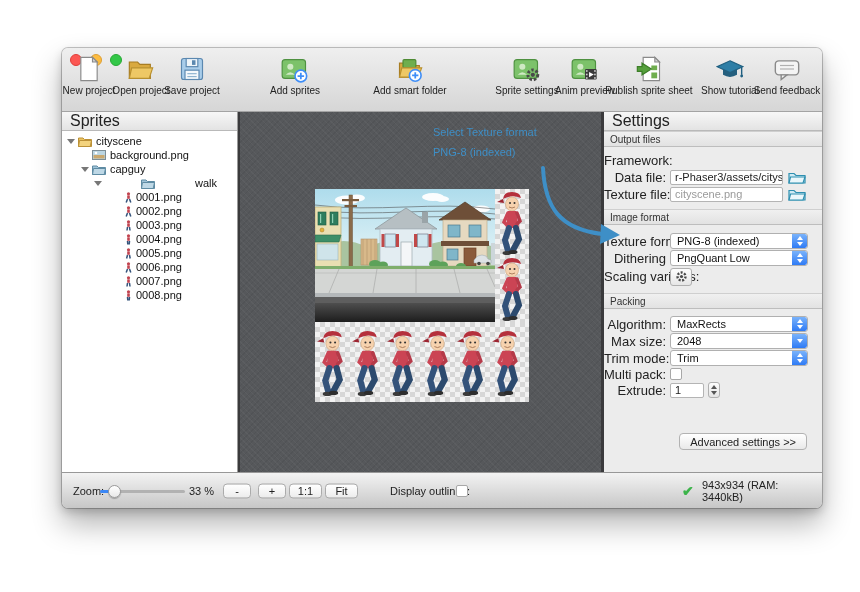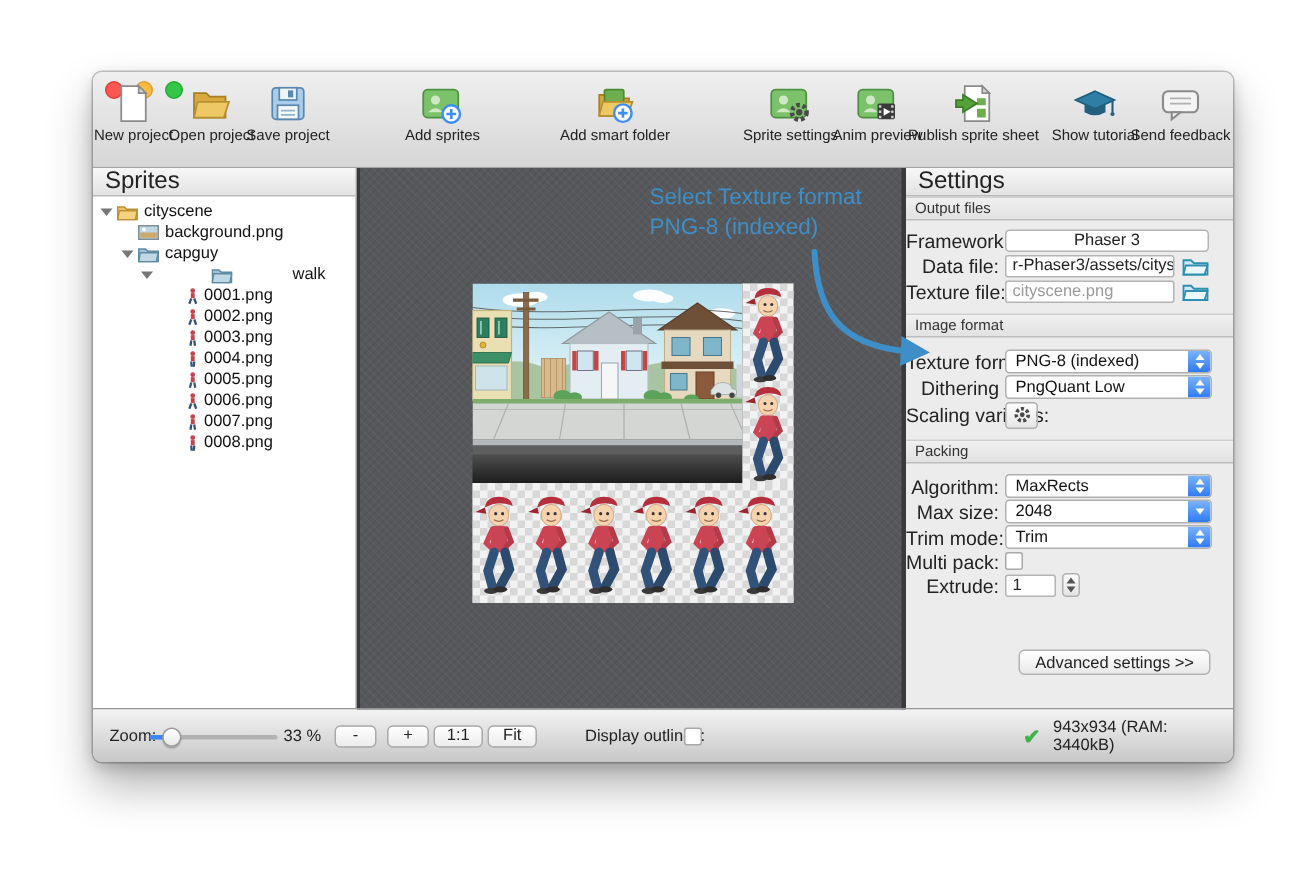--- a/index.html
+++ b/index.html
@@ -39,21 +39,21 @@
   .tico { margin-right:4px; flex:0 0 auto; display:block; }
   .ind0 { padding-left:5px; } .ind1 { padding-left:19px; } .ind2 { padding-left:32px;gap:36px; }
   .ind1n { padding-left:30px; } .ind3n { padding-left:63px; }
 
   
   .canvas { position:absolute; left:176px; top:0; bottom:-6px; width:366px;
     border-left:2px solid #3a3a3c; border-right:3px solid #3a3a3c;
     background-color:#56585b;
     background-image:repeating-linear-gradient(45deg, rgba(255,255,255,.035) 0 1px, transparent 1px 4px),
                      repeating-linear-gradient(-45deg, rgba(0,0,0,.06) 0 1px, transparent 1px 4px); }
-  .annotation { position:absolute; left:193px; top:10px; font-size:15px; line-height:20px;
+  .annotation { position:absolute; left:193px; top:10px; font-size:11px; line-height:20px;
     color:#3e8fc7; white-space:nowrap; }
   .sheet { position:absolute; left:75px; top:77px; width:214px; height:213px; }
   .checker { background-color:#f2f2f2;
     background-image:linear-gradient(45deg,#d7d7d7 25%,transparent 25%,transparent 75%,#d7d7d7 75%),
                      linear-gradient(45deg,#d7d7d7 25%,transparent 25%,transparent 75%,#d7d7d7 75%);
     background-size:10px 10px; background-position:0 0,5px 5px; }
   .city { position:absolute; left:0; top:0; width:180px; height:114px; }
   .road { position:absolute; left:0; top:114px; width:180px; height:19px;
     background:linear-gradient(#4e4e4e,#1d1d1d); }
   .col-r { position:absolute; left:180px; top:0; width:34px; height:133px; }
@@ -476,23 +476,20 @@
         </div>
       </div>
 
       <div class="settings">
         <div class="panel-header">Settings</div>
 
         <div class="sec-h">Output files</div>
         <div class="rows">
           <div class="frow">
             <div class="flabel">Framework:</div>
-            <div class="fcontrol">
-              <div class="field center">Phaser 3</div>
-            </div>
           </div>
           <div class="frow">
             <div class="flabel">Data file:</div>
             <div class="fcontrol">
               <div class="field pathf">r-Phaser3/assets/cityscene.json</div>
               <span class="folder-btn">
                 <svg width="18" height="13" viewBox="0 0 18 13">
                   <path d="M1,2.5 L6,2.5 L8,4.5 L17,4.5 L17,12 L1,12 Z" fill="#cfeaf4" stroke="#2e8fb0" stroke-width="1.2"></path>
                   <path d="M2.5,6 L17,6 L15,12 L1,12 Z" fill="#eaf7fb" stroke="#2e8fb0" stroke-width="1.2"></path>
                 </svg>

